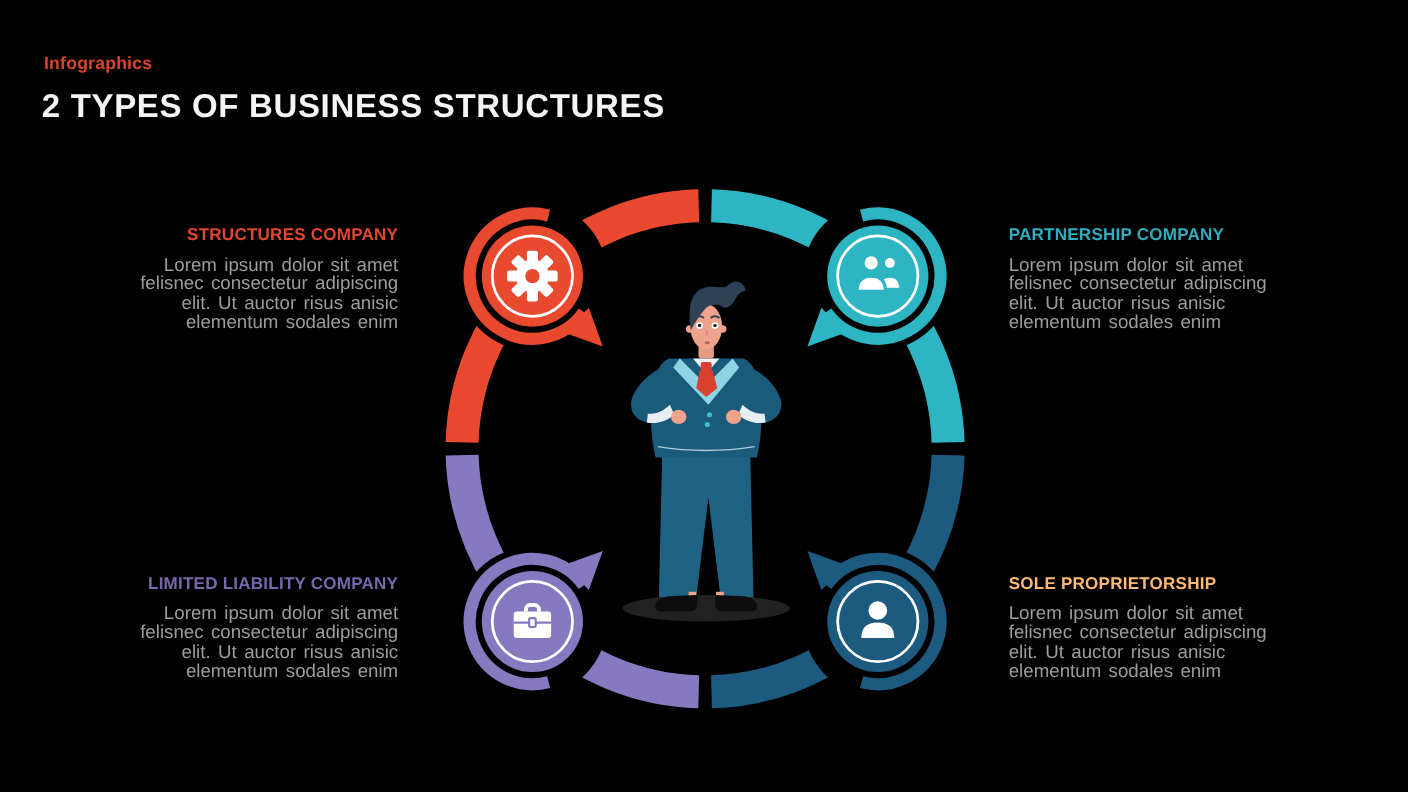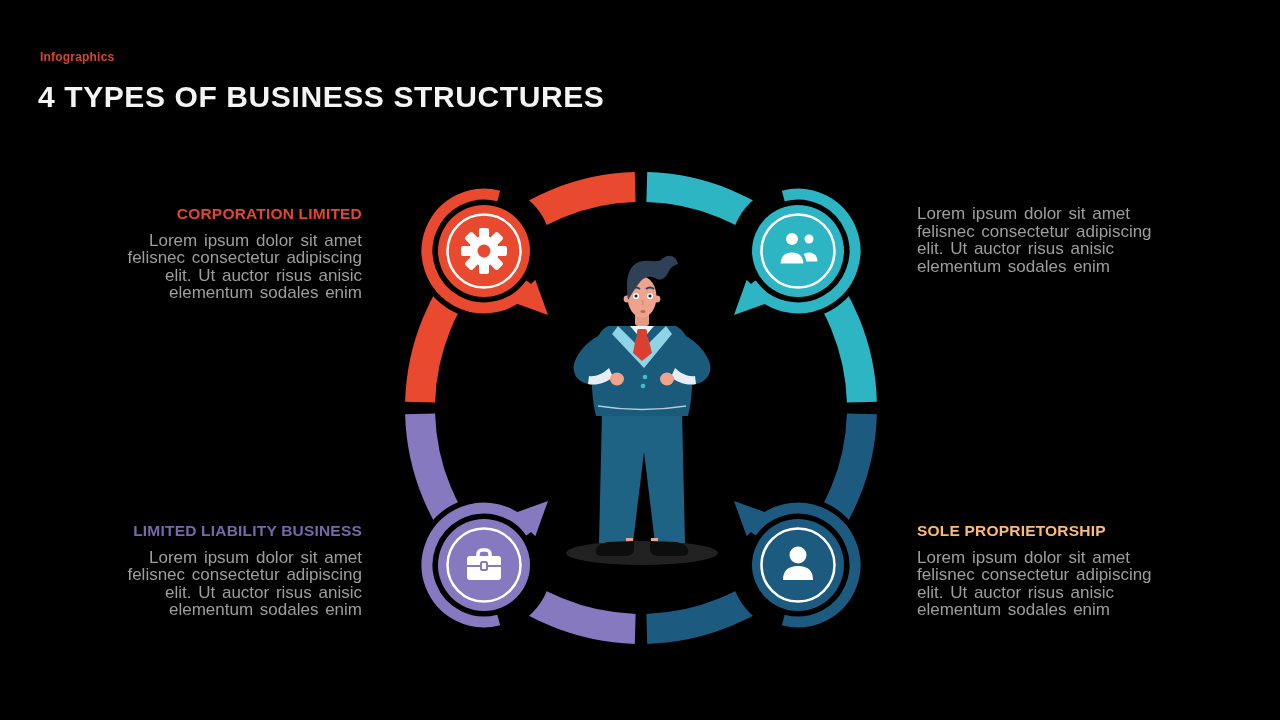--- a/index.html
+++ b/index.html
@@ -2,40 +2,40 @@
 <html><head>
 <meta charset="utf-8">
 <style>
   html,body{margin:0;padding:0;}
   body{
     width:1280px;height:720px;background:#000;position:relative;overflow:hidden;
     font-family:"Liberation Sans", sans-serif;
   }
   .eyebrow{
     position:absolute;left:40px;top:50px;
-    font-size:12px;font-weight:700;color:#d9442c;letter-spacing:.2px;
+    font-size:16px;font-weight:700;color:#d9442c;letter-spacing:.2px;
   }
   .slide-title{
     position:absolute;left:38px;top:80px;
     font-size:30px;font-weight:700;color:#f4f4f4;letter-spacing:.6px;
   }
   .diagram{position:absolute;left:0;top:0;}
   .item{position:absolute;width:254px;}
   .item h3{margin:0 0 9px 0;font-size:15.5px;font-weight:700;letter-spacing:.2px;line-height:1.15;}
   .item p{margin:0;font-size:17px;line-height:17.5px;color:#9d9d9d;word-spacing:2px;}
   .pos-top-left{left:108px;top:205px;text-align:right;}
   .pos-top-right{left:917px;top:205px;text-align:left;}
   .pos-bottom-left{left:108px;top:522px;text-align:right;}
   .pos-bottom-right{left:917px;top:522px;text-align:left;}
 </style>
 </head>
 <body>
 
 <div class="eyebrow">Infographics</div>
-<div class="slide-title">4 TYPES OF BUSINESS STRUCTURES</div>
+<div class="slide-title">2 TYPES OF BUSINESS STRUCTURES</div>
 
 <svg class="diagram" width="1280" height="720" viewBox="0 0 1280 720" aria-hidden="true">
   <defs>
     <g id="badge-chrome">
       <circle fill="#000000" r="68" cx="0" cy="0"></circle>
       <path d="M 14.75 -55.06 A 57 57 0 1 0 46.69 32.69" fill="none" stroke="currentColor" stroke-width="11"></path>
       <polygon points="64,64 51.3,28.7 28.7,51.3" fill="currentColor"></polygon>
       <circle fill="currentColor" r="46" cx="0" cy="0"></circle>
       <circle fill="none" stroke="#ffffff" stroke-width="2.5" r="36.5" cx="0" cy="0"></circle>
     </g>
@@ -129,29 +129,30 @@
     <circle cx="636" cy="296" r="3.1" fill="#ffffff"></circle>
     <circle cx="650" cy="296" r="3.1" fill="#ffffff"></circle>
     <circle cx="636" cy="296" r="1.6" fill="#26262b"></circle>
     <circle cx="650" cy="296" r="1.6" fill="#26262b"></circle>
     <path d="M 642 300 q 2 3 0 5" fill="none" stroke="#d98a74" stroke-width="1.4"></path>
     <ellipse cx="643" cy="311.5" rx="2.6" ry="1.5" fill="#b86a5a"></ellipse>
   </g>
 </svg>
 
 <div class="item pos-top-left">
-  <h3 style="color: rgb(227, 70, 46);">CORPORATION LIMITED</h3>
+  <h3 style="color: rgb(227, 70, 46);">STRUCTURES COMPANY</h3>
   <p>Lorem ipsum dolor sit amet felisnec consectetur adipiscing elit. Ut auctor risus anisic elementum sodales enim</p>
 </div>
 
 <div class="item pos-top-right">
+  <h3 style="color: rgb(47, 173, 192);">PARTNERSHIP COMPANY</h3>
   <p>Lorem ipsum dolor sit amet felisnec consectetur adipiscing elit. Ut auctor risus anisic elementum sodales enim</p>
 </div>
 
 <div class="item pos-bottom-left">
-  <h3 style="color: rgb(119, 103, 171);">LIMITED LIABILITY BUSINESS</h3>
+  <h3 style="color: rgb(119, 103, 171);">LIMITED LIABILITY COMPANY</h3>
   <p>Lorem ipsum dolor sit amet felisnec consectetur adipiscing elit. Ut auctor risus anisic elementum sodales enim</p>
 </div>
 
 <div class="item pos-bottom-right">
   <h3 style="color: #fdba74;">SOLE PROPRIETORSHIP</h3>
   <p>Lorem ipsum dolor sit amet felisnec consectetur adipiscing elit. Ut auctor risus anisic elementum sodales enim</p>
 </div>
 
 </body></html>

